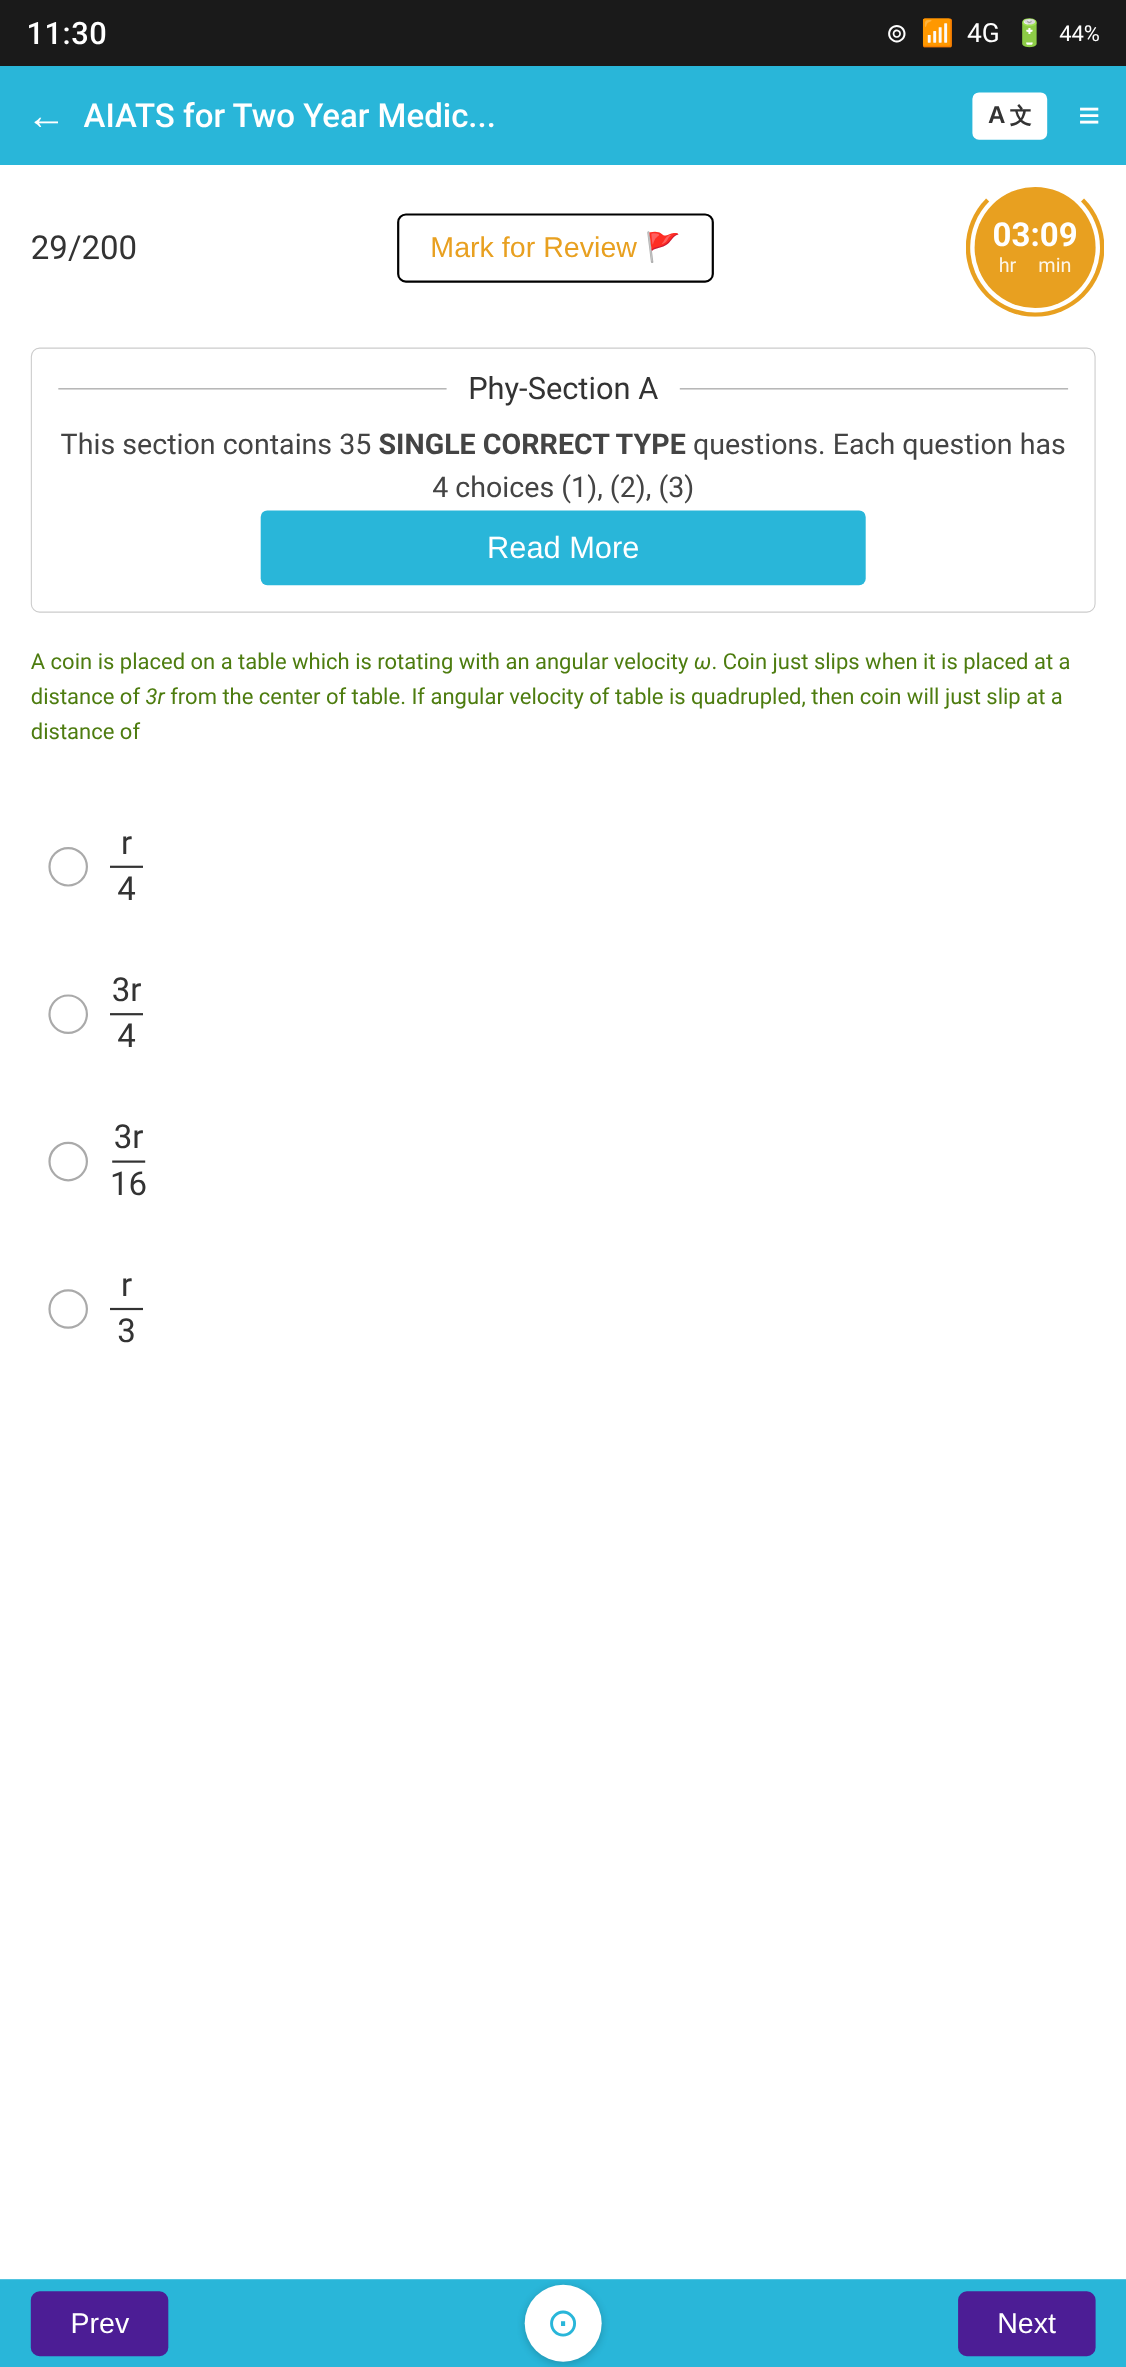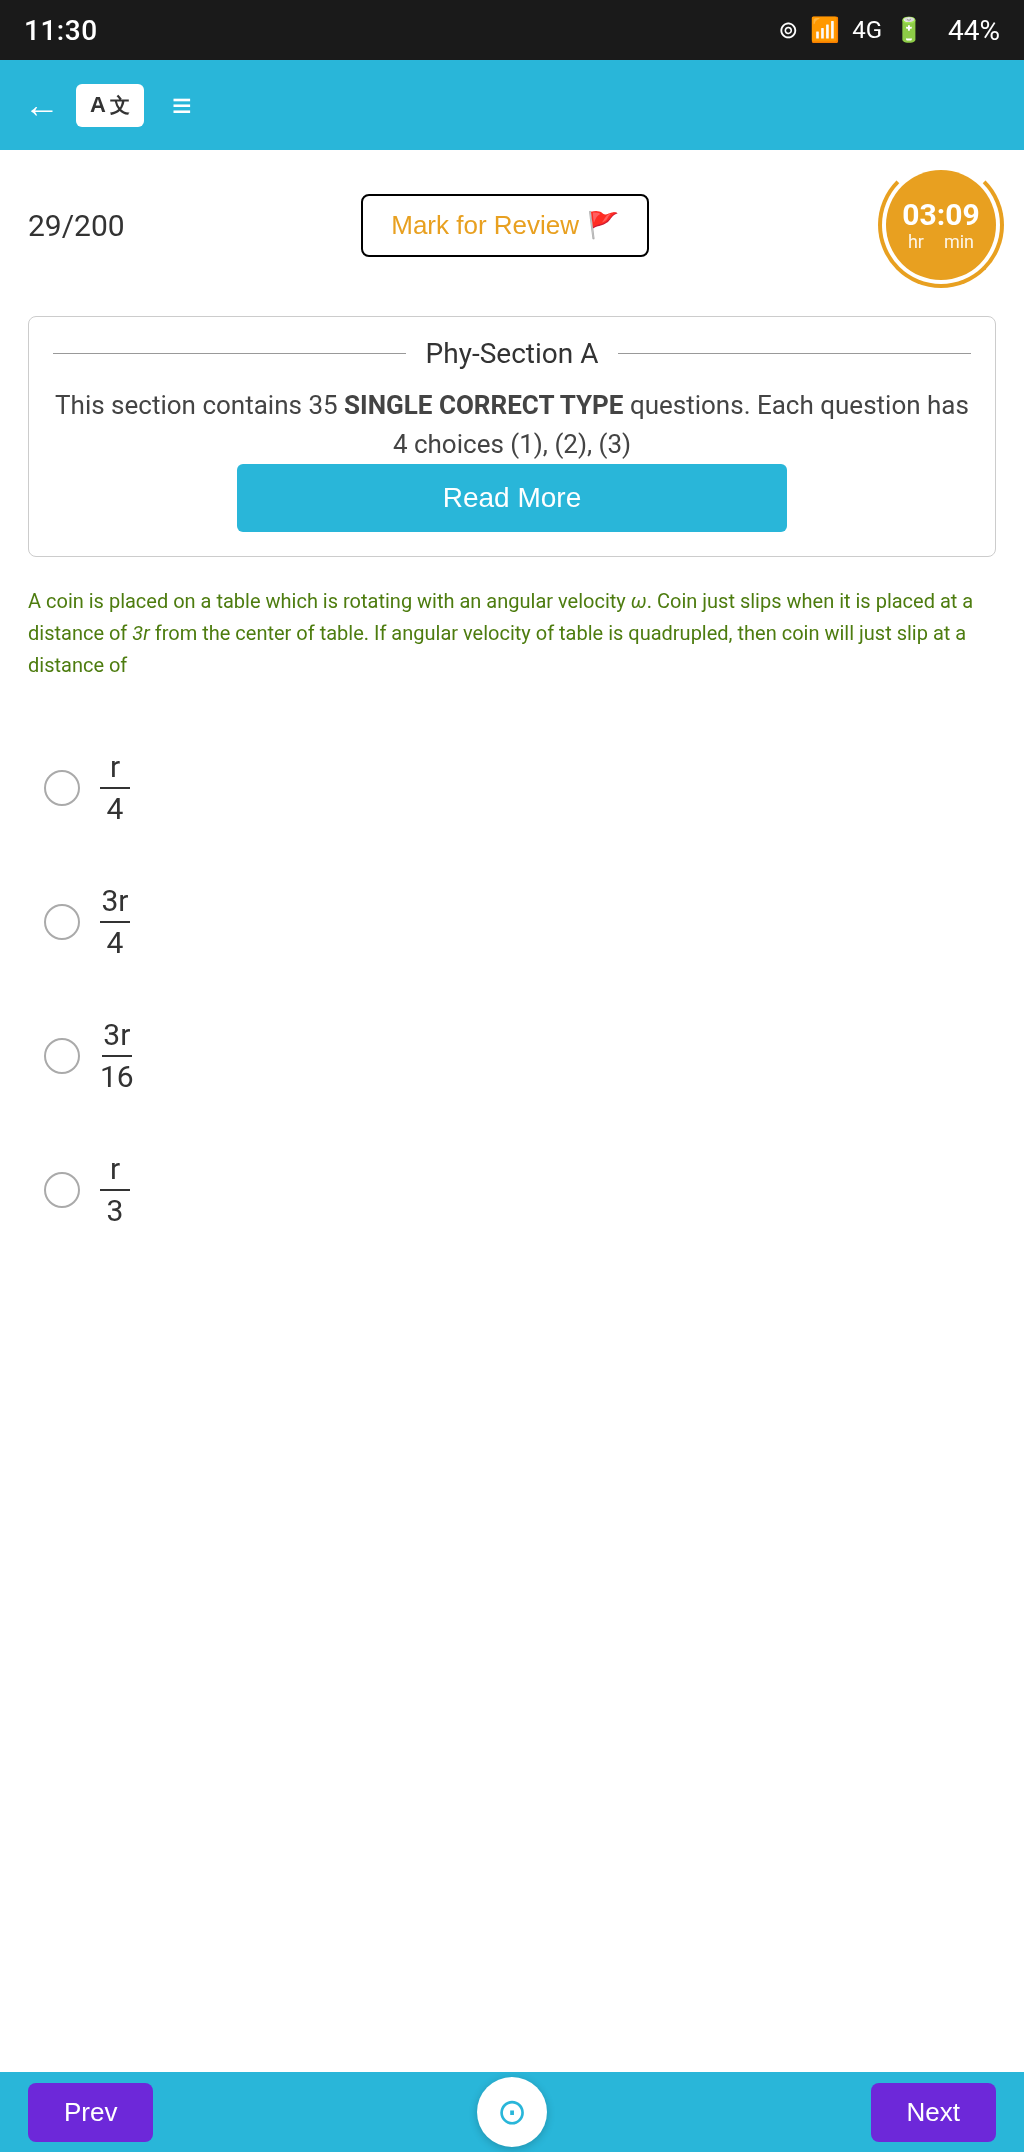--- a/index.html
+++ b/index.html
@@ -29,22 +29,21 @@
       font-weight: 500;
       letter-spacing: 0.5px;
     }
     .status-icons {
       display: flex;
       align-items: center;
       gap: 12px;
       font-size: 24px;
     }
     .status-battery {
-      font-size: 28px;
-      margin-left: 12px;
+      font-size: 20px;
     }
 
     
     .nav-bar {
       width: 100%;
       height: 90px;
       background: #29b6d9;
       display: flex;
       align-items: center;
       padding: 0 24px;
@@ -286,21 +285,21 @@
       bottom: 0;
       width: 1024px;
       height: 80px;
       background: #29b6d9;
       display: flex;
       align-items: center;
       justify-content: space-between;
       padding: 0 28px;
     }
     .bottom-nav-btn {
-      background: #6d28d9;
+      background: #4c1d95;
       color: white;
       border: none;
       border-radius: 8px;
       padding: 14px 36px;
       font-size: 26px;
       cursor: pointer;
     }
     .bottom-nav-center {
       width: 70px;
       height: 70px;
@@ -324,20 +323,21 @@
     <span>⊚</span>
     <span>📶</span>
     <span>4G</span>
     <span>🔋</span>
     <span class="status-battery">44%</span>
   </div>
 </div>
 
 <div class="nav-bar">
   <span class="nav-back-icon">←</span>
+  <span class="nav-title">AIATS for Two Year Medic...</span>
   <button class="nav-translate-btn">
     <span class="translate-a">A</span>
     <span class="translate-zh">文</span>
   </button>
   <span class="nav-menu-icon">≡</span>
 </div>
 
 <div class="main-content">
 
   <div class="question-header">

